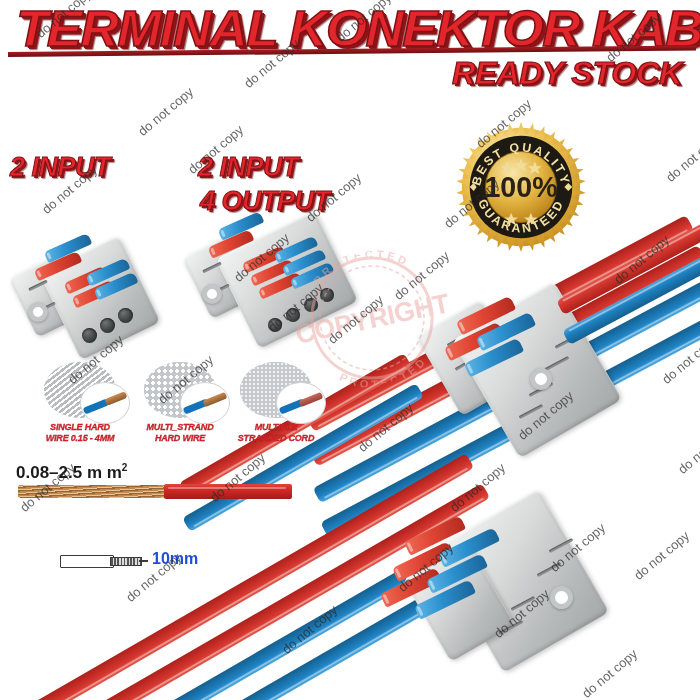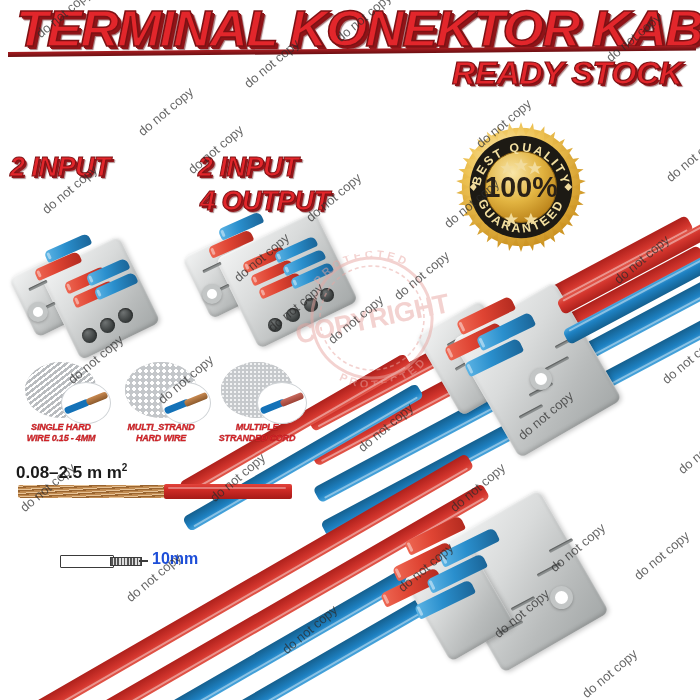--- a/index.html
+++ b/index.html
@@ -100,21 +100,21 @@
   .stamp {
     position: absolute;
     left: 286px; top: 252px;
     width: 172px; height: 132px;
     opacity: .5;
     transform: rotate(-12deg);
   }
   .stamp svg { display:block; width:100%; height:100%; }
 
   
-  .wiretype-row { position: absolute; left: 9px; top: 362px; width: 300px; height: 100px; }
+  .wiretype-row { position: absolute; left: 28px; top: 362px; width: 300px; height: 100px; }
   .wt { position: absolute; width: 96px; }
   #wt-0 { left: 4px; }
   #wt-1 { left: 104px; }
   #wt-2 { left: 200px; }
   .wt-disc {
     position: relative;
     width: 72px; height: 56px;
     margin: 0 auto;
     border-radius: 50%;
     overflow: visible;

